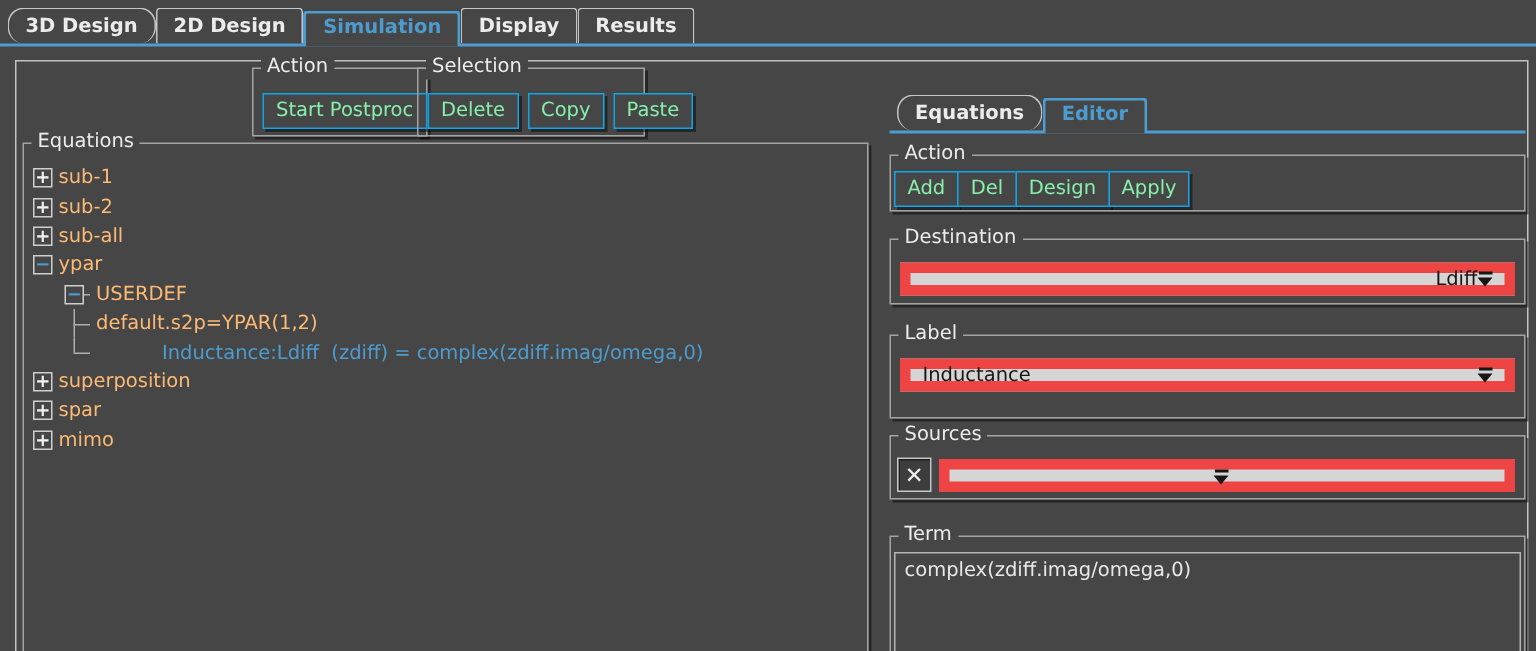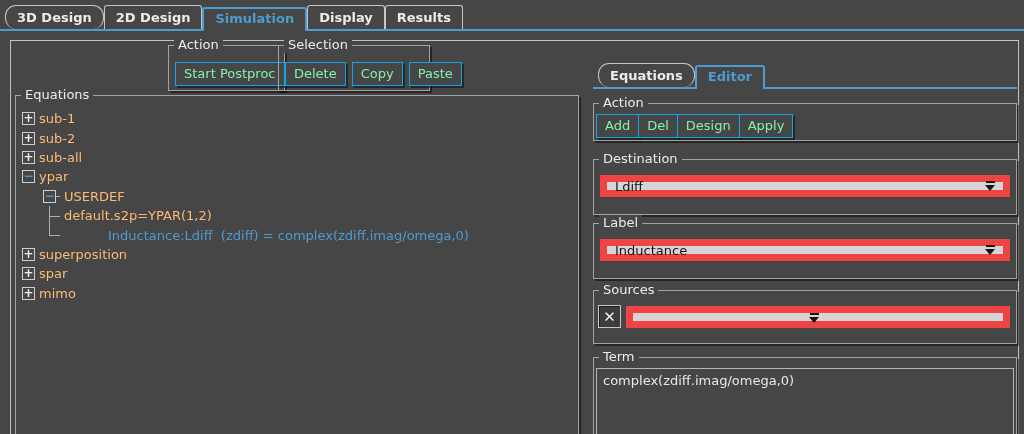--- a/index.html
+++ b/index.html
@@ -60,23 +60,23 @@
   .tlabel.hl{color:var(--accent);margin-left:44px;}
 
   
   .rp{position:absolute;left:582px;top:0;width:424px;bottom:-2px;}
   .rp-tabbar{position:absolute;left:0;top:17px;right:0;height:31px;display:flex;align-items:flex-end;}
   .rp-tabbar::after{content:"";position:absolute;left:0;right:0;bottom:0;height:2px;background:var(--accent);z-index:1;}
   .rp .grp{left:0;right:0;}
   .rp-grp-action{top:62px;height:38px;}
   .rp-action-btns{position:absolute;left:2px;top:10px;display:flex;}
   .rp-action-btns .btn + .btn{margin-left:-1px;}
-  .rp-grp-destination{top:118px;height:56px;}
+  .rp-grp-destination{top:118px;height:44px;text-align:right;}
   .rp-grp-label{top:182px;height:56px;}
-  .rp-grp-sources{top:249px;height:54px;padding-left:28px;}
+  .rp-grp-sources{top:249px;height:43px;padding-left:28px;}
   .rp-grp-term{top:316px;bottom:-3px;}
 
   
   .combo{position:absolute;left:6px;right:6px;top:15px;height:22px;background:var(--combo-bg);
       border:7px solid #ef4444;display:flex;align-items:center;cursor:default;}
   .combo .val{flex:1;color:var(--combo-text);padding-left:8px;overflow:hidden;white-space:nowrap;}
   .combo-arrow{flex:none;margin-right:8px;display:flex;flex-direction:column;align-items:center;}
   .combo-arrow::before{content:"";width:9px;height:2px;background:#161616;margin-bottom:2px;}
   .combo-arrow::after{content:"";width:0;height:0;border-left:5px solid transparent;border-right:5px solid transparent;
       border-top:6px solid #161616;}

